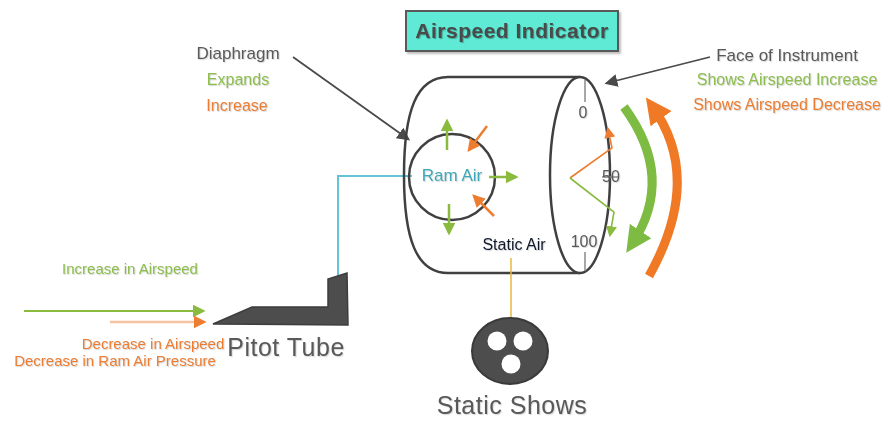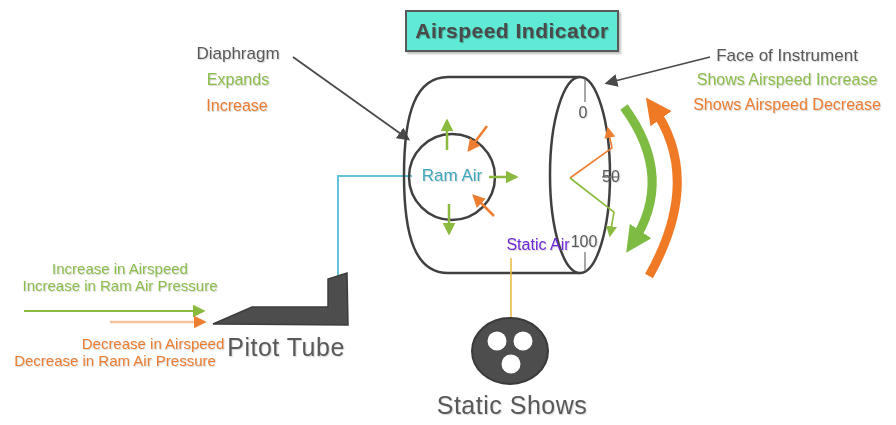--- a/index.html
+++ b/index.html
@@ -7,21 +7,21 @@
     position:relative;width:896px;height:425px;background:#ffffff;overflow:hidden;
     font-family:"Liberation Sans",sans-serif;
   }
   .stage svg{position:absolute;left:0;top:0;}
   .lbl{position:absolute;white-space:nowrap;transform:translateX(-50%);line-height:1.05;}
   .shadow{text-shadow:1px 1px 1px rgba(90,90,90,0.25);}
   .gray{color:#595959;}
   .green{color:#8CBE4C;}
   .orange{color:#ED7D31;}
   .teal{color:#3FA9BC;}
-  .gold{color:#6d28d9;margin-left:24px;}
+  .gold{color:#0f172a;}
   .f17{font-size:17px;}
   .f16{font-size:16px;}
   .f15{font-size:15px;}
   .f21{font-size:25px;letter-spacing:0.5px;}
   .title-box{
     position:absolute;left:405px;top:10px;width:210px;height:38px;
     border:2px solid #595959;background:#5eead4;
     box-shadow:2px 2px 2px rgba(0,0,0,0.25);
     display:flex;align-items:center;justify-content:center;
     font-weight:bold;font-size:21px;color:#4a4a4a;letter-spacing:0.5px;
@@ -110,21 +110,20 @@
   <div class="lbl orange f16 shadow" style="left:787px;top:97px;">Shows Airspeed Decrease</div>
   <div class="lbl green f16 shadow" style="left:787px;top:72px;">Shows Airspeed Increase</div>
 
   <div class="lbl teal f17 shadow" style="left:452px;top:167px;">Ram Air</div>
   <div class="lbl gold f16 shadow" style="left:514px;top:237px;">Static Air</div>
 
   <div class="lbl gray f16 shadow" style="left:583px;top:105px;">0</div>
   <div class="lbl gray f16 shadow" style="left:588px;top:169px;margin-left:23px;">50</div>
   <div class="lbl gray f16 shadow" style="left:584px;top:234px;">100</div>
 
-  <div class="lbl green f15 ctr shadow" style="left:120px;top:261px;">Increase in Airspeed</div>
-  <div class="lbl green f15 ctr shadow" style="left:120px;top:278px;">Increase in Ram Air Pressure</div>
+  <div class="lbl green f15 ctr shadow" style="left:130px;top:261px;">Increase in Airspeed</div>
   <div class="lbl orange f15 ctr shadow" style="left:115px;top:336px;margin-left:38px;">Decrease in Airspeed</div>
   <div class="lbl orange f15 ctr shadow" style="left:115px;top:353px;">Decrease in Ram Air Pressure</div>
 
   <div class="lbl gray f21 shadow" style="left:286px;top:334px;">Pitot Tube</div>
   <div class="lbl gray f21 shadow" style="left:512px;top:392px;">Static Shows</div>
 
 </div>
 
 </body></html>

